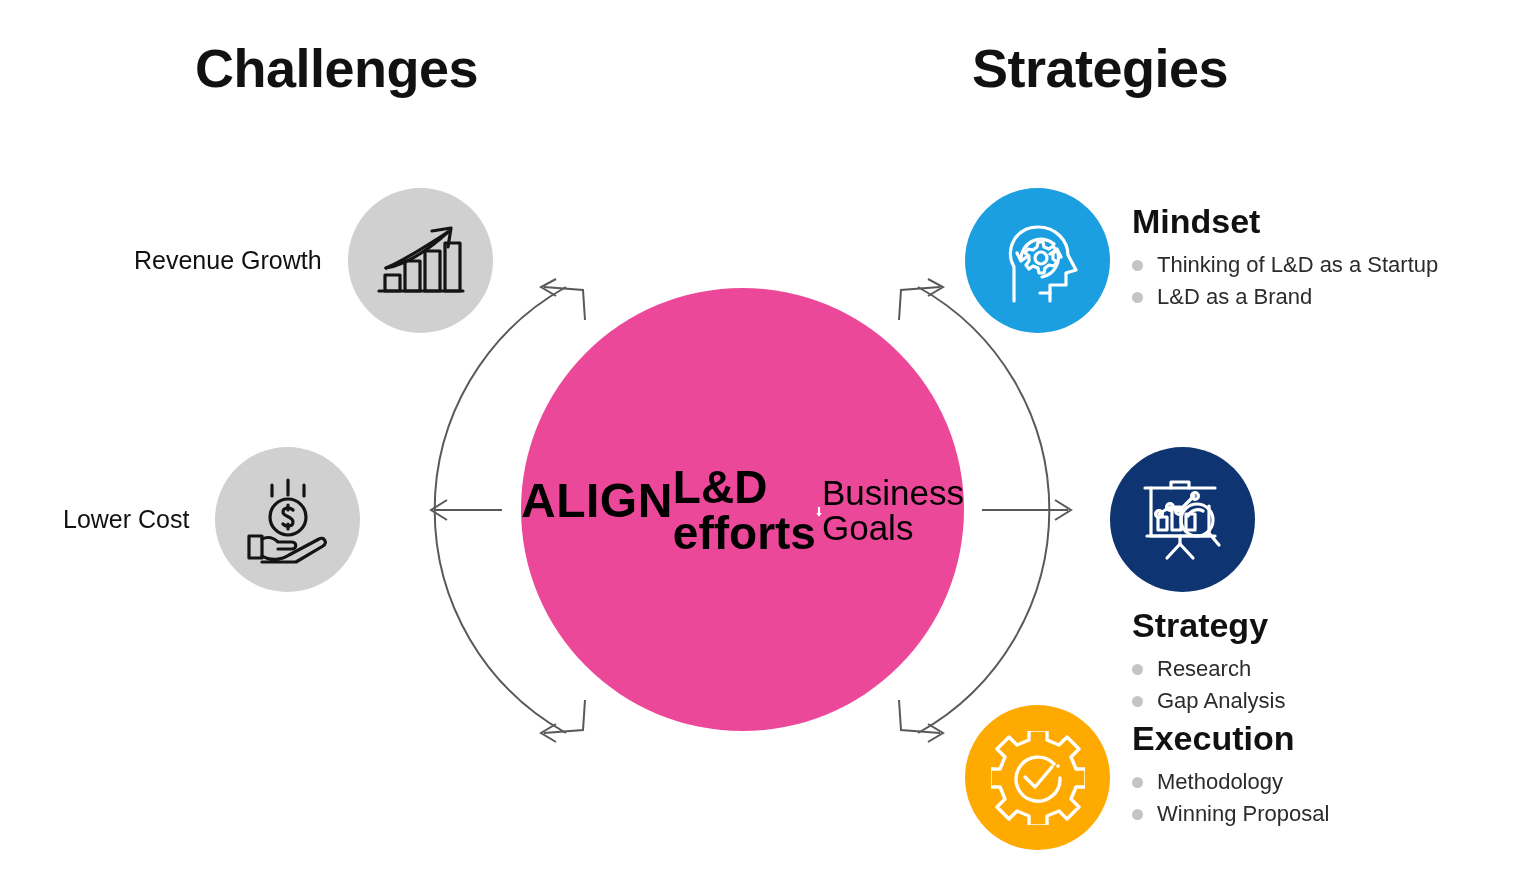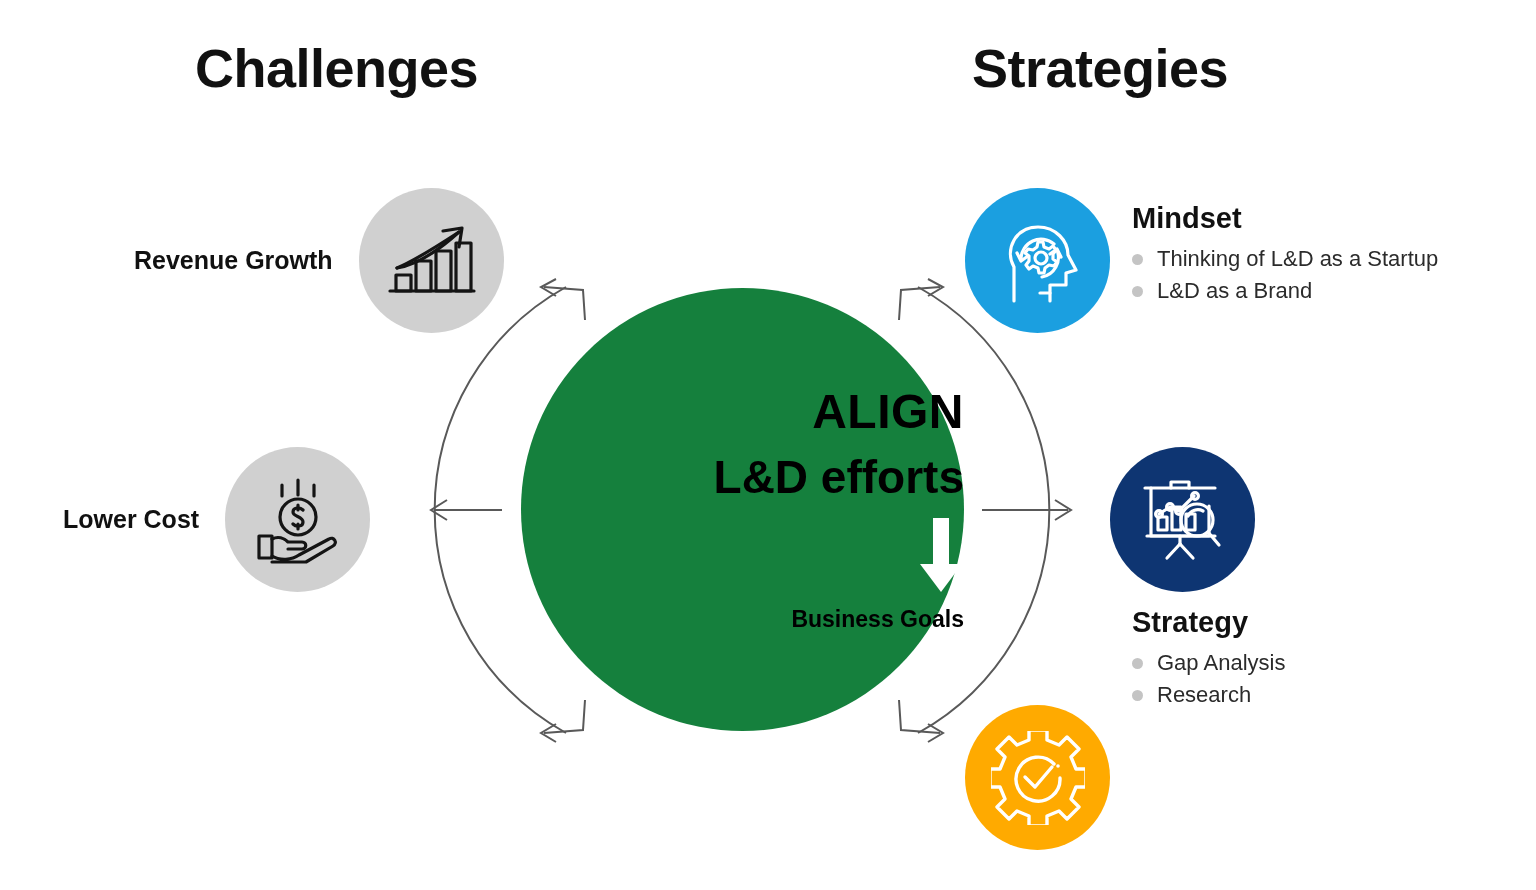--- a/index.html
+++ b/index.html
@@ -32,24 +32,24 @@
   #heading-strategies { left: 972px; top: 37px; }
 
   
   #center-circle {
     position: absolute;
     left: 521px;
     top: 288px;
     width: 443px;
     height: 443px;
     border-radius: 50%;
-    background: #15803d;
-    display: flex;
-    flex-direction: column;
-    align-items: flex-end;
+    background: #ec4899;
+    display: flex;
+    flex-direction: row;
+    align-items: center;
     justify-content: center;
   }
   #center-align-word {
     font-size: 48px;
     font-weight: 700;
     color: #000000;
     letter-spacing: 0.5px;
     line-height: 1;
     margin-bottom: 18px;
   }
@@ -58,22 +58,22 @@
     font-weight: 700;
     color: #000000;
     line-height: 1;
   }
   #center-arrow-down {
     margin: 18px 0 14px 0;
     width: 46px;
     height: 76px;
   }
   #center-goal {
-    font-size: 23px;
-    font-weight: 700;
+    font-size: 35px;
+    font-weight: 400;
     color: #000000;
     line-height: 1;
   }
 
   
   #connectors {
     position: absolute;
     left: 0;
     top: 0;
     width: 1536px;
@@ -82,21 +82,21 @@
   }
 
   
   .challenge-item {
     position: absolute;
     display: flex;
     align-items: center;
   }
   .challenge-label {
     font-size: 25px;
-    font-weight: 700;
+    font-weight: 400;
     color: #111111;
     white-space: nowrap;
     margin-right: 26px;
     text-align: left;
   }
   .icon-bubble {
     width: 145px;
     height: 145px;
     border-radius: 50%;
     display: flex;
@@ -114,21 +114,21 @@
   .strategy-item {
     position: absolute;
     display: flex;
     align-items: flex-start;
   }
   .strategy-text {
     margin-left: 22px;
     padding-top: 14px;
   }
   .strategy-title {
-    font-size: 29px;
+    font-size: 34px;
     font-weight: 700;
     color: #111111;
     white-space: nowrap;
     margin-bottom: 11px;
   }
   .strategy-bullets {
     list-style: none;
     margin: 0;
     padding: 0;
   }
@@ -287,39 +287,52 @@
           <line x1="71" y1="58" x2="82" y2="71"></line>
           <path d="M 51 42 A 11 11 0 0 1 66 37"></path>
         </g>
       </svg>
     </div>
     <div class="strategy-text">
       <div class="strategy-title">Strategy</div>
       <ul class="strategy-bullets">
         <li>
           <span class="bullet-dot"></span>
+          <span>Research</span>
+        </li>
+        <li>
+          <span class="bullet-dot"></span>
           <span>Gap Analysis</span>
-        </li>
-        <li>
-          <span class="bullet-dot"></span>
-          <span>Research</span>
         </li>
       </ul>
     </div>
   </div>
 
   <div id="strategy-2" class="strategy-item">
     <div class="icon-bubble" style="background:#FFAA00">
       <svg width="94" height="94" viewBox="0 0 94 94">
         <g fill="none" stroke="#ffffff" stroke-width="3.4" stroke-linejoin="round" stroke-linecap="round">
           <path d="M 38 6 L 56 6 L 56 16 L 68 21 L 76 13 L 88 25 L 80 33 L 85 45 L 95 45 L 95 63
                    L 85 63 L 80 75 L 88 83 L 76 95 L 68 87 L 56 92 L 56 102 L 38 102 L 38 92
                    L 26 87 L 18 95 L 6 83 L 14 75 L 9 63 L -1 63 L -1 45 L 9 45 L 14 33 L 6 25
                    L 18 13 L 26 21 L 38 16 Z" transform="translate(0,-7) scale(1.0)"></path>
           <path d="M 63 33 A 22 22 0 1 0 69 47"></path>
           <circle cx="47" cy="47" r="1.8" fill="#ffffff" stroke="none" transform="translate(20,-12)"></circle>
           <path d="M 34 46 L 44 56 L 61 36"></path>
         </g>
       </svg>
     </div>
+    <div class="strategy-text">
+      <div class="strategy-title">Execution</div>
+      <ul class="strategy-bullets">
+        <li>
+          <span class="bullet-dot"></span>
+          <span>Methodology</span>
+        </li>
+        <li>
+          <span class="bullet-dot"></span>
+          <span>Winning Proposal</span>
+        </li>
+      </ul>
+    </div>
   </div>
 
 </div>
 
 </body></html>

